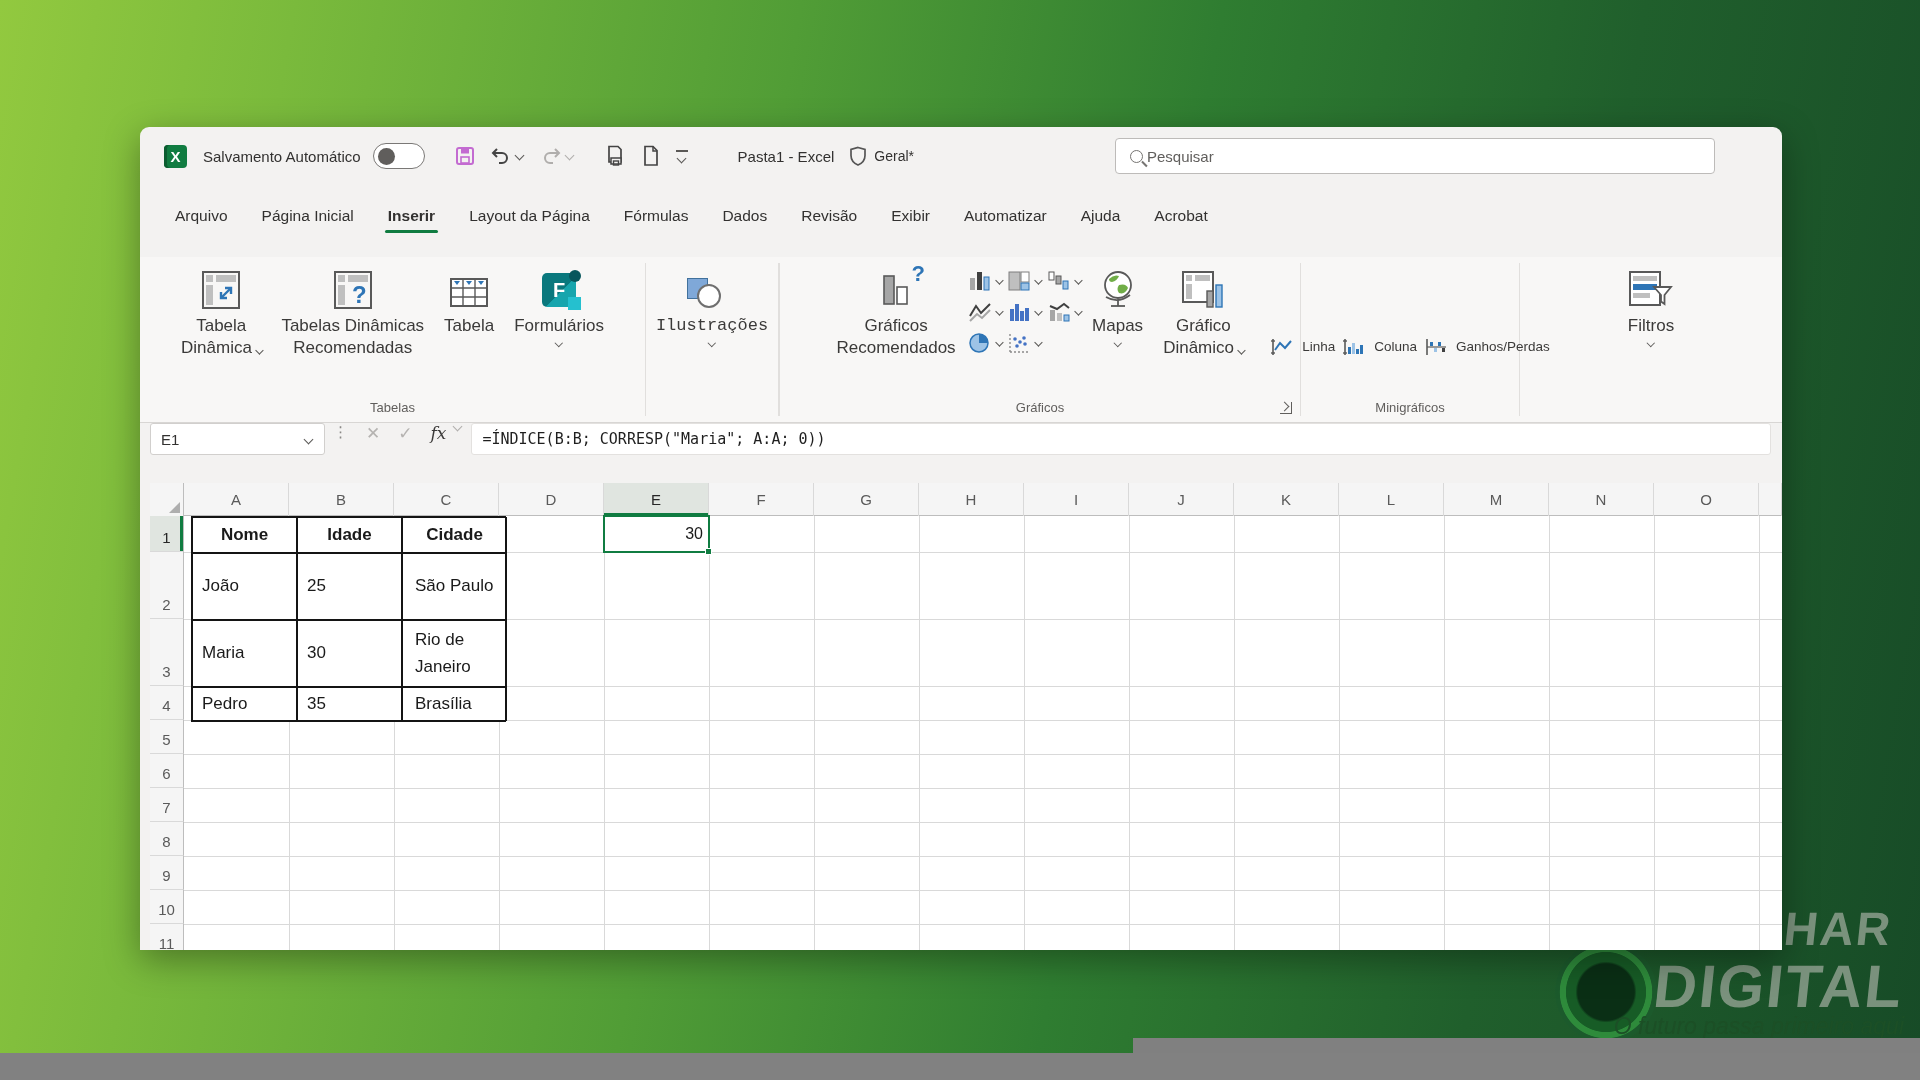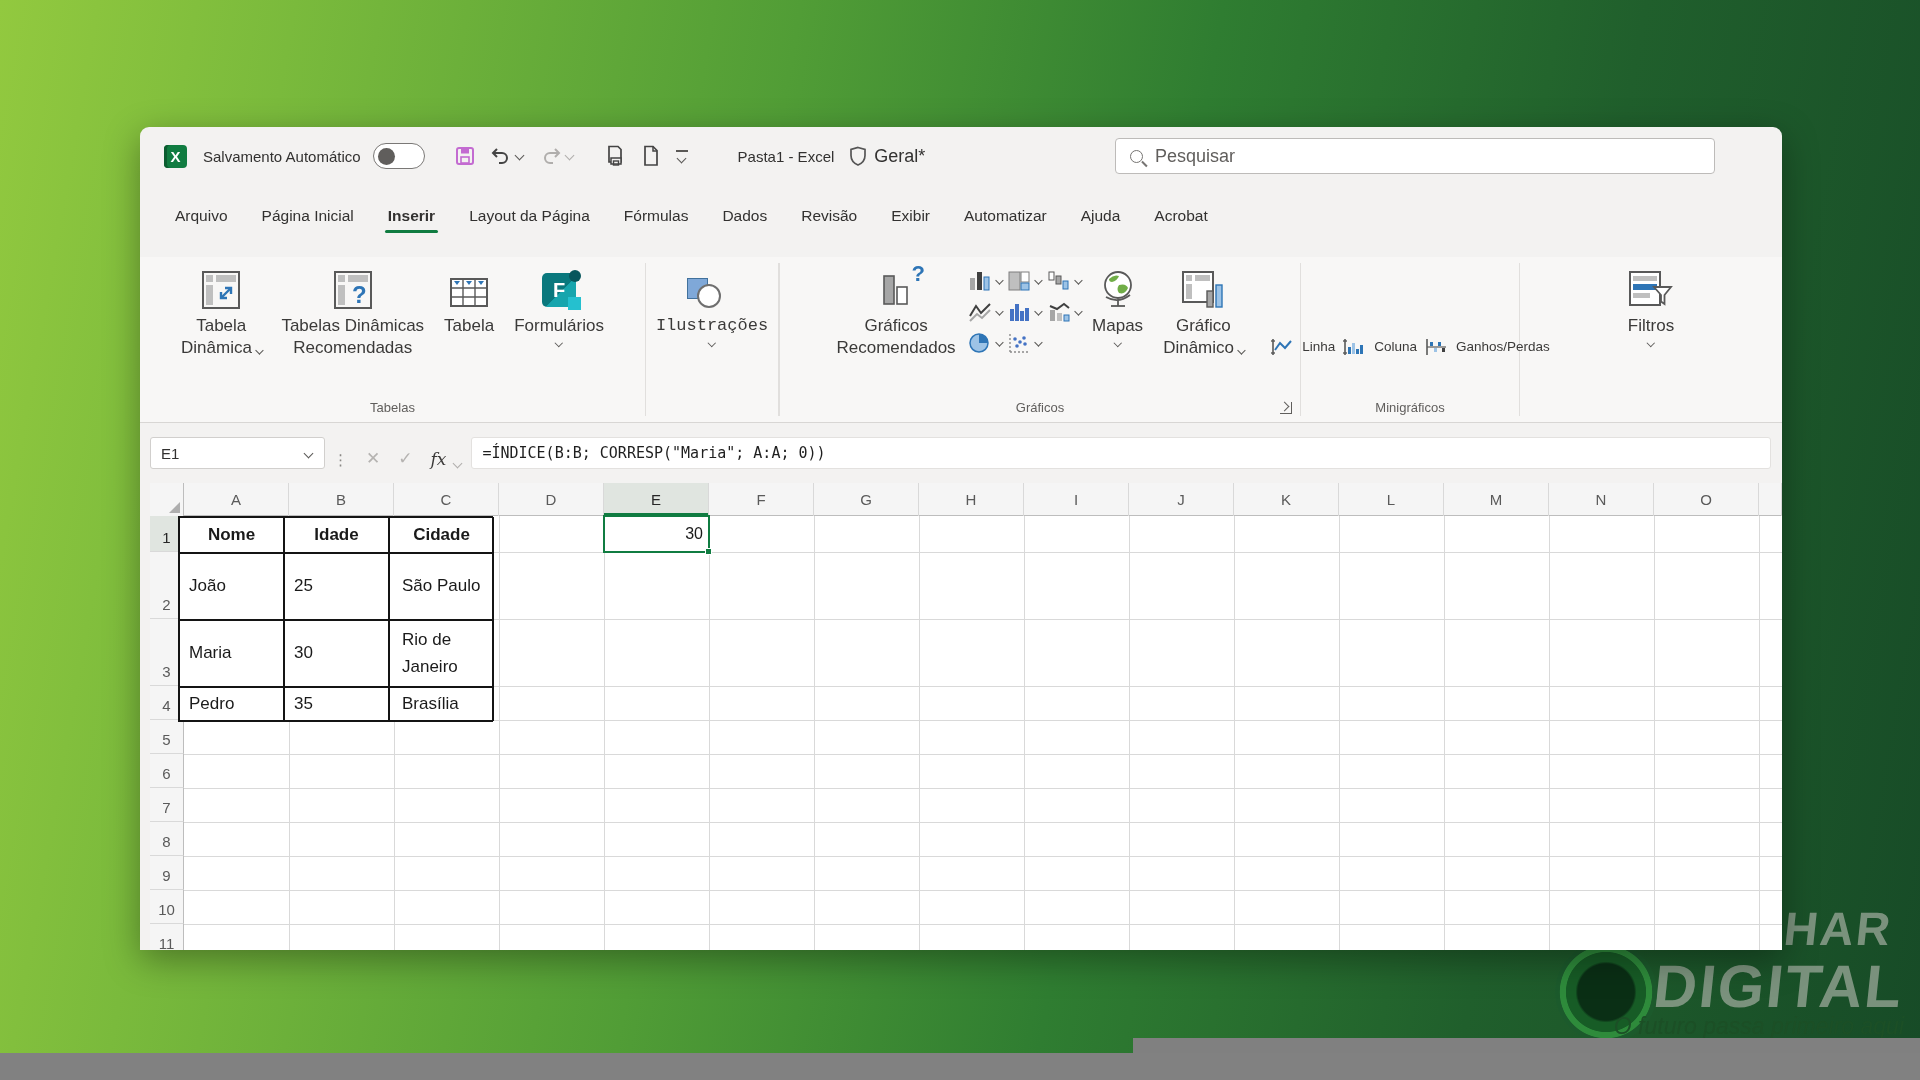--- a/index.html
+++ b/index.html
@@ -36,27 +36,27 @@
   .autosave-lbl { margin-left:16px; font-size:15px; color:#323130; }
   .toggle { margin-left:12px; width:52px; height:26px; border:1.5px solid #7a7876; border-radius:13px;
             background:#fff; position:relative; }
   .toggle .knob { position:absolute; left:4px; top:3.5px; width:17px; height:17px; border-radius:50%; background:#605e5c; }
   .qat { display:flex; align-items:center; margin-left:26px; gap:7px; }
   .qat .btn { display:flex; align-items:center; padding:3px 4px; border-radius:3px; }
   .chev { display:inline-block; width:7px; height:7px; border-right:1.5px solid #5a5856;
           border-bottom:1.5px solid #5a5856; transform:rotate(45deg); margin:0 2px 2px 4px; }
   .chev.lite { border-color:#b0aeac; }
   .doc-title { margin-left:46px; font-size:15px; color:#323130; white-space:nowrap; }
-  .sens { display:flex; align-items:center; margin-left:14px; font-size:18px; gap:6px; }
+  .sens { display:flex; align-items:center; margin-left:14px; font-size:14px; gap:6px; }
   .searchbox { position:absolute; left:975px; top:11px; width:600px; height:36px; background:#fff;
                border:1px solid #bdbbb9; border-radius:4px; display:flex; align-items:center; padding-left:14px; }
   .mag { width:13px; height:13px; border:1.8px solid #767472; border-radius:50%; position:relative; }
   .mag::after { content:""; position:absolute; width:7px; height:1.8px; background:#767472;
                 transform:rotate(45deg); left:10px; top:12px; }
-  .searchbox input { border:none; outline:none; margin-left:12px; font-size:18px; color:#605e5c;
+  .searchbox input { border:none; outline:none; margin-left:4px; font-size:15px; color:#605e5c;
                      font-family:"Liberation Sans",sans-serif; background:transparent; width:520px; }
   .searchbox input::placeholder { color:#605e5c; opacity:1; }
 
   
   .tabsrow { height:72px; display:flex; align-items:flex-start; padding:16px 0 0 18px; }
   .tab { position:relative; font-size:15.5px; color:#323130; padding:6px 17px 14px 17px; cursor:default; white-space:nowrap; }
   .tab.active { font-weight:bold; }
   .tab.active::after { content:""; position:absolute; left:14px; right:14px; bottom:6px; height:3px;
                        background:#107c41; border-radius:2px; }
 
@@ -88,21 +88,21 @@
   .dlauncher { position:absolute; right:8px; bottom:8px; width:12px; height:12px;
                border-right:1.6px solid #605e5c; border-bottom:1.6px solid #605e5c; }
   .dlauncher::after { content:""; position:absolute; right:3px; bottom:3px; width:6px; height:6px;
                       border-right:1.6px solid #605e5c; border-bottom:1.6px solid #605e5c; transform:rotate(-45deg); }
 
   
   .minirows { display:flex; flex-direction:row; gap:7px; padding-top:6px; }
   .minirow { display:flex; align-items:center; gap:8px; font-size:13.5px; color:#3b3a39; }
 
   
-  .fbar { height:46px; display:flex; align-items:flex-end; padding:0 11px 0 10px; background:#f3f2f1; }
+  .fbar { height:46px; display:flex; align-items:flex-start; padding:0 11px 0 10px; background:#f3f2f1; }
   .namebox { width:175px; height:32px; background:#fff; border:1px solid #d1cfcd; border-radius:3px;
              display:flex; align-items:center; padding:0 10px; font-size:15px; color:#323130; }
   .namebox .sp { flex:1; }
   .fdots { color:#8a8886; font-size:15px; margin:0 8px; letter-spacing:1px; }
   .fbtn { font-size:17px; color:#b5b3b1; padding:0 9px; }
   .fx { font-family:"DejaVu Serif", serif; font-style:italic; font-size:17px; color:#3b3a39; padding:0 4px 0 9px; }
   .ffield { flex:1; height:32px; background:#fff; border:1px solid #e3e1df; border-radius:3px; margin:0 0 0 8px;
             display:flex; align-items:center; padding-left:10px;
             font-family:"DejaVu Sans Mono", monospace; font-size:15px; color:#1f1f1f; white-space:pre; }
 
@@ -118,21 +118,21 @@
   .colhdr { position:absolute; top:0; height:33px; display:flex; align-items:center; justify-content:center;
             font-size:15px; color:#5a5a5a; border-right:1px solid #d9d9d9; }
   .colhdr.sel { background:#e0e5e0; box-shadow:inset 0 -3px 0 #107c41; color:#262626; }
   .rowhdr { position:absolute; left:0; width:34px; background:#f5f5f5; border-bottom:1px solid #d9d9d9;
             border-right:1px solid #bdbdbd; display:flex; align-items:flex-end; justify-content:center;
             font-size:15px; color:#5a5a5a; padding-bottom:5px; }
   .rowhdr.sel { background:#e0e5e0; box-shadow:inset -3px 0 0 #107c41; color:#262626; }
   .vline { position:absolute; top:33px; width:1px; background:#d9d9d9; }
   .hline { position:absolute; left:34px; height:1px; background:#d9d9d9; }
 
-  .dtable { position:absolute; left:28px; top:33px; width:315px; display:grid;
+  .dtable { position:absolute; left:41px; top:33px; width:315px; display:grid;
             grid-template-columns:105px 105px 105px; border:1px solid #141414; background:#fff; }
   .dcell { border:1px solid #141414; display:flex; align-items:center; font-size:17px; color:#1a1a1a;
            padding-left:9px; line-height:1.55; }
   .dcell.hdr { font-weight:bold; justify-content:center; padding-left:0; }
   .dcell.city { padding-left:12px; padding-right:12px; }
 
   .selcell { position:absolute; border:2px solid #107c41; background:#fff; display:flex; align-items:center;
              justify-content:flex-end; padding-right:5px; font-size:16px; color:#1a1a1a; }
   .fillhandle { position:absolute; width:7px; height:7px; background:#107c41; border:1px solid #fff; }
 

